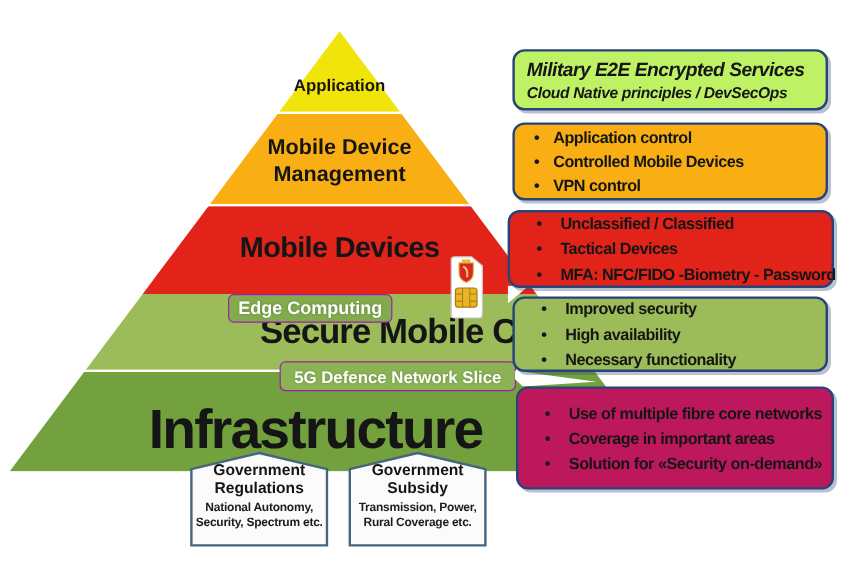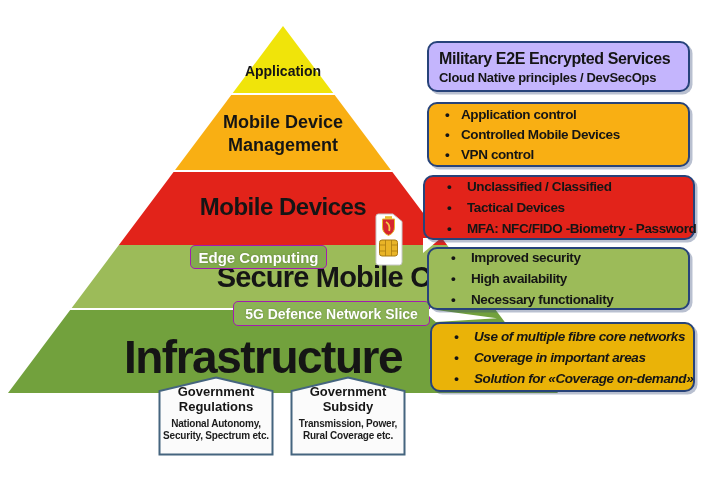--- a/index.html
+++ b/index.html
@@ -37,25 +37,25 @@
   .sim{position:absolute;left:373px;top:213px;width:30px;height:53px;z-index:3;}
   
   .tail{position:absolute;background:#fff;z-index:4;}
   .tail-red {left:423px;top:238px;width:18px;height:15px;clip-path:polygon(0 0,100% 0,0 100%);}
   .tail-core{left:429px;top:306px;width:68px;height:16px;clip-path:polygon(0 18%,100% 76%,10% 100%,0 62%);}
   
   .callout{
     position:absolute;z-index:5;box-sizing:border-box;border:2px solid #27437A;border-radius:10px;
     box-shadow:2.5px 2.5px 0 rgba(54,74,120,.35);display:flex;align-items:center;
   }
-  .co-services{left:427px;top:41px;width:263px;height:51px;background:#c4b5fd;display:block;padding:5px 0 0 10px;}
+  .co-services{left:427px;top:41px;width:263px;height:51px;background:#bef264;display:block;padding:5px 0 0 10px;font-style:italic;}
   .co-mdm    {left:427px;top:102px;width:263px;height:65px;background:#F9AF13;}
   .co-dev    {left:423px;top:175px;width:272px;height:65px;background:#E2231A;}
   .co-core   {left:427px;top:247px;width:263px;height:63px;background:#9CBB59;}
-  .co-infra  {left:430px;top:322px;width:265px;height:70px;background:#eab308;font-style:italic;}
+  .co-infra  {left:430px;top:322px;width:265px;height:86px;background:#be185d;}
   .co-title{font-size:16px;font-weight:bold;letter-spacing:-0.4px;line-height:1.35;}
   .co-sub  {font-size:13px;font-weight:bold;letter-spacing:-0.3px;}
   .callout ul{margin:0;padding:0 0 0 10px;list-style:none;}
   .callout li{
     position:relative;padding-left:22px;font-size:13.5px;font-weight:bold;
     letter-spacing:-0.4px;line-height:20px;white-space:nowrap;
   }
   .callout li::before{content:"\2022";position:absolute;left:6px;}
   .co-dev ul,.co-core ul,.co-infra ul{padding-left:16px;}
   .co-dev li,.co-core li,.co-infra li{padding-left:26px;line-height:21px;}
@@ -130,21 +130,21 @@
       <li>Improved security</li>
       <li>High availability</li>
       <li>Necessary functionality</li>
     </ul>
   </div>
 
   <div class="callout co-infra">
     <ul>
       <li>Use of multiple fibre core networks</li>
       <li>Coverage in important areas</li>
-      <li>Solution for «Coverage on-demand»</li>
+      <li>Solution for «Security on-demand»</li>
     </ul>
   </div>
 
   <div class="foundation f1">
     <svg class="pent-shape" width="116" height="80" viewBox="0 0 116 80">
       <polygon points="58,1.5 114.5,15 114.5,78.5 1.5,78.5 1.5,15"></polygon>
     </svg>
     <div class="pent-text">
       <div class="pent-title">Government Regulations</div>
       <div class="pent-detail">National Autonomy, Security, Spectrum etc.</div>

